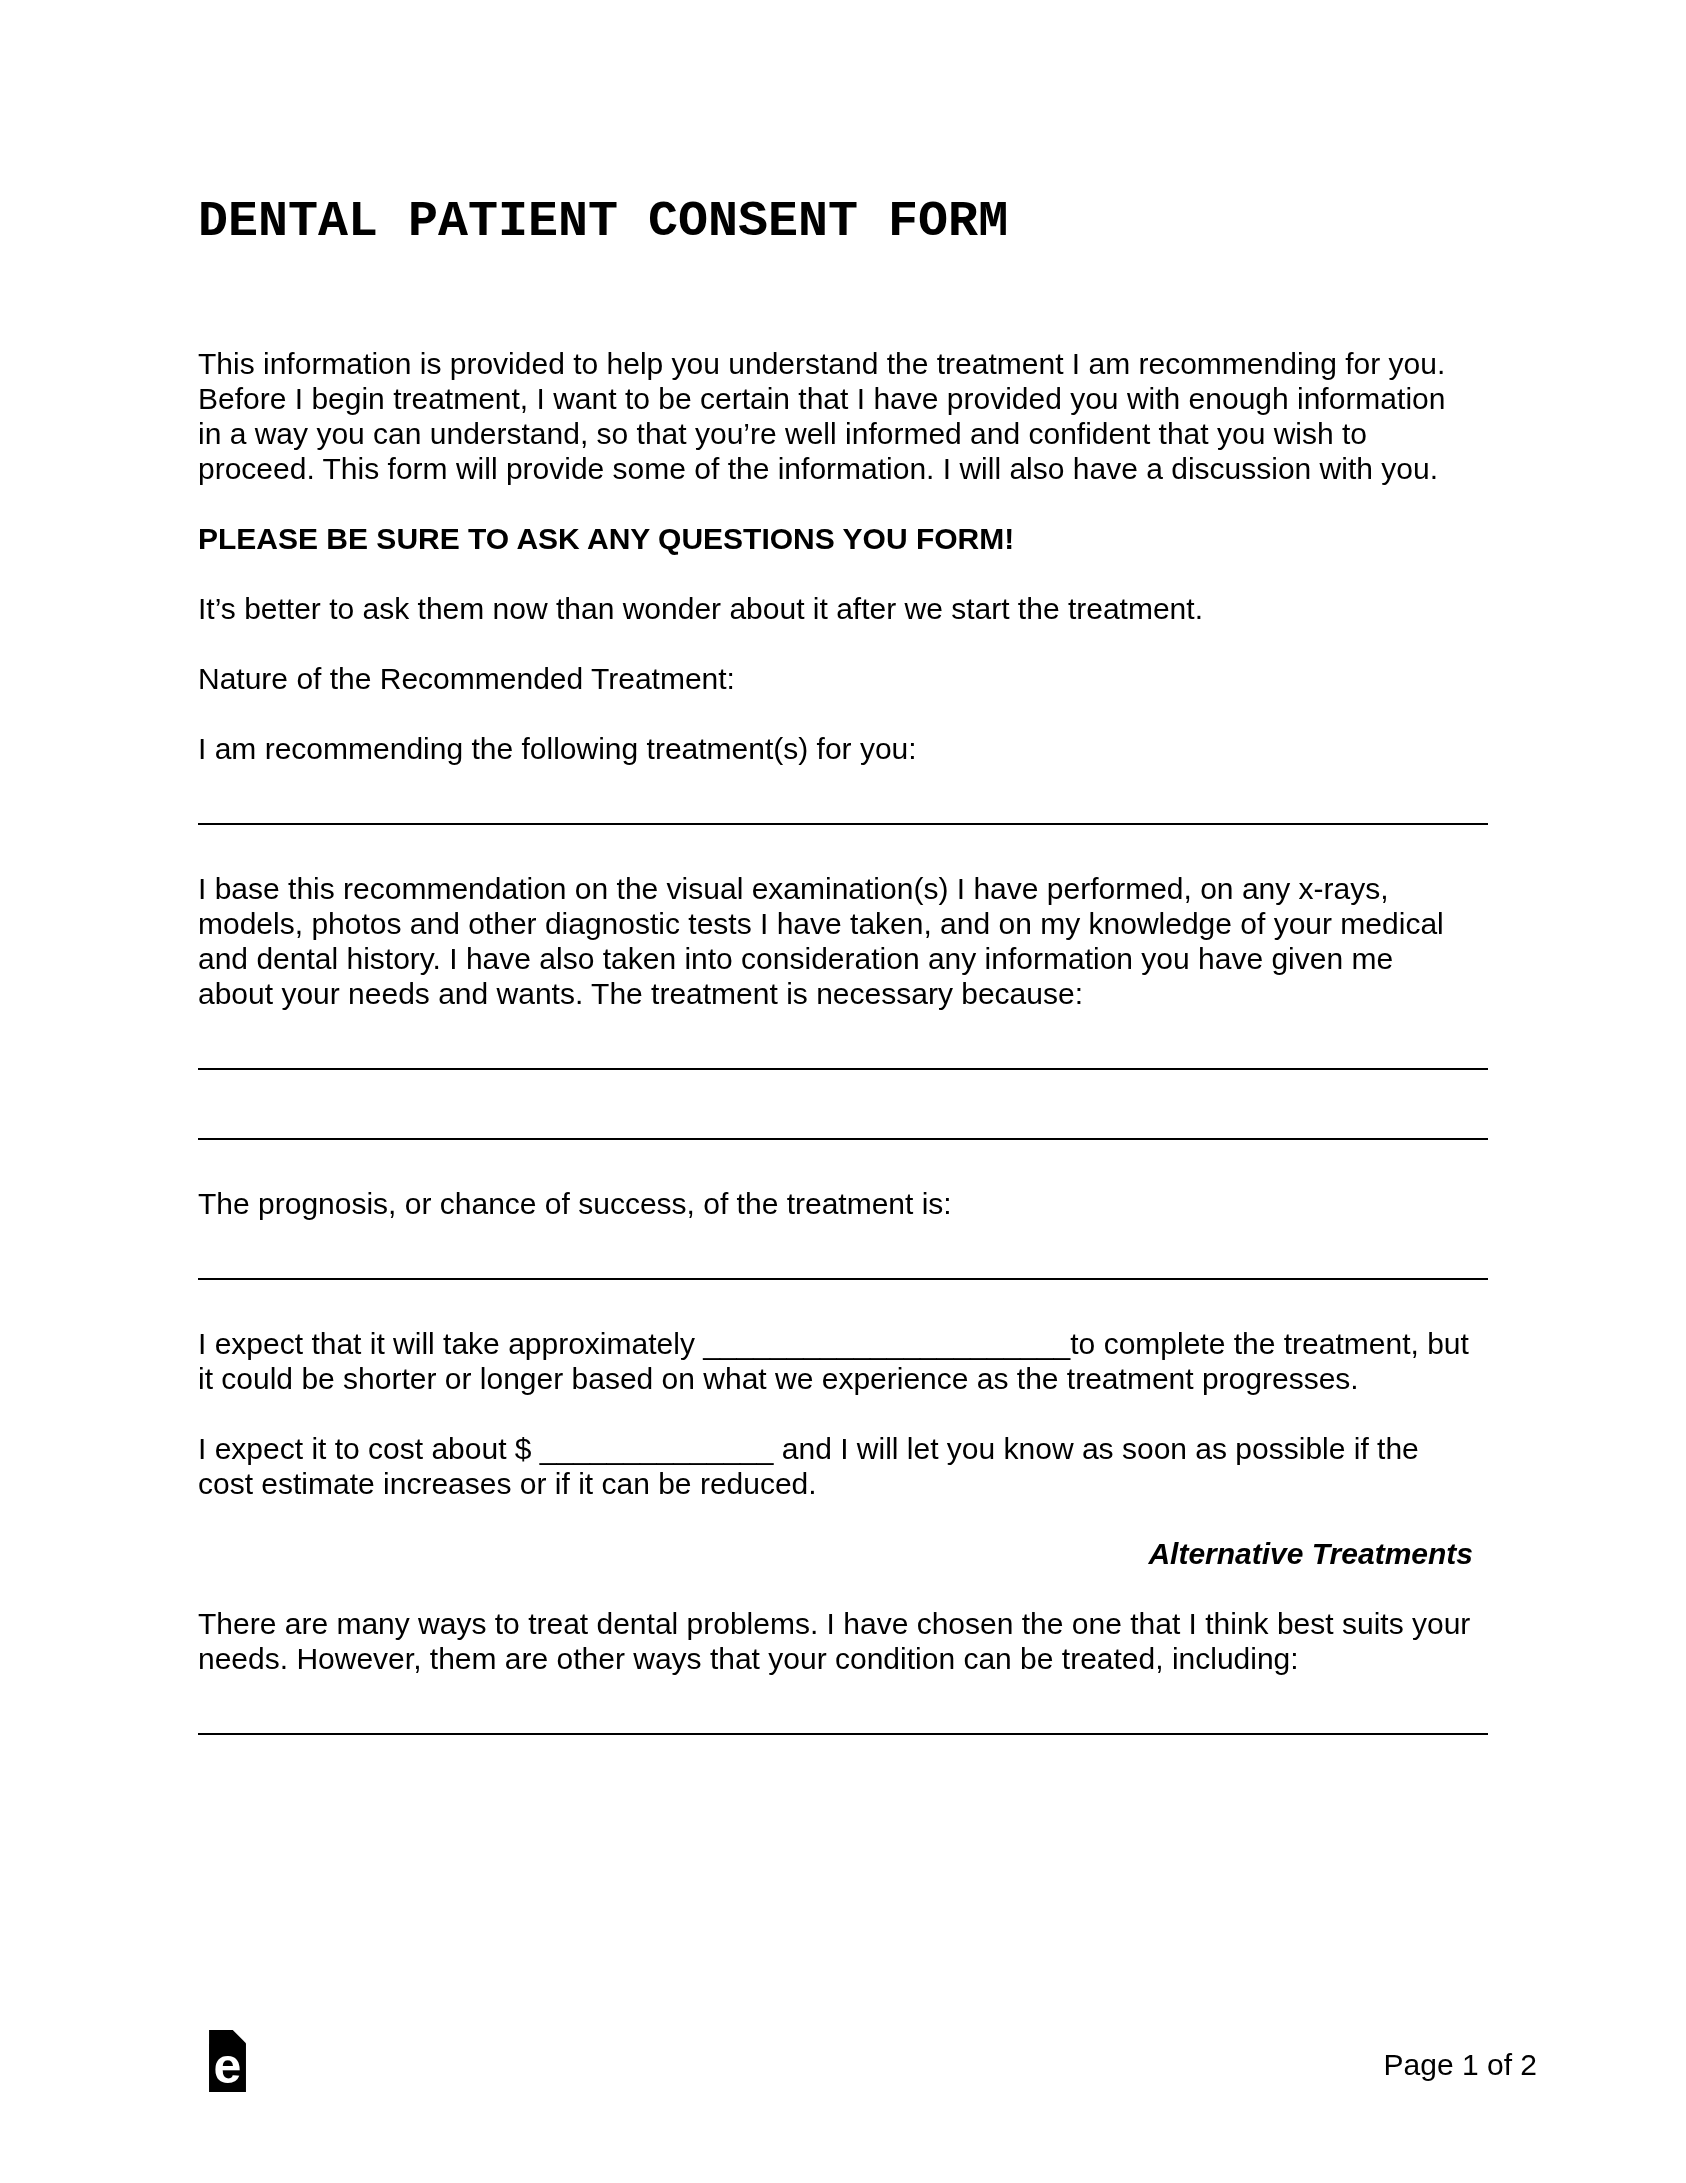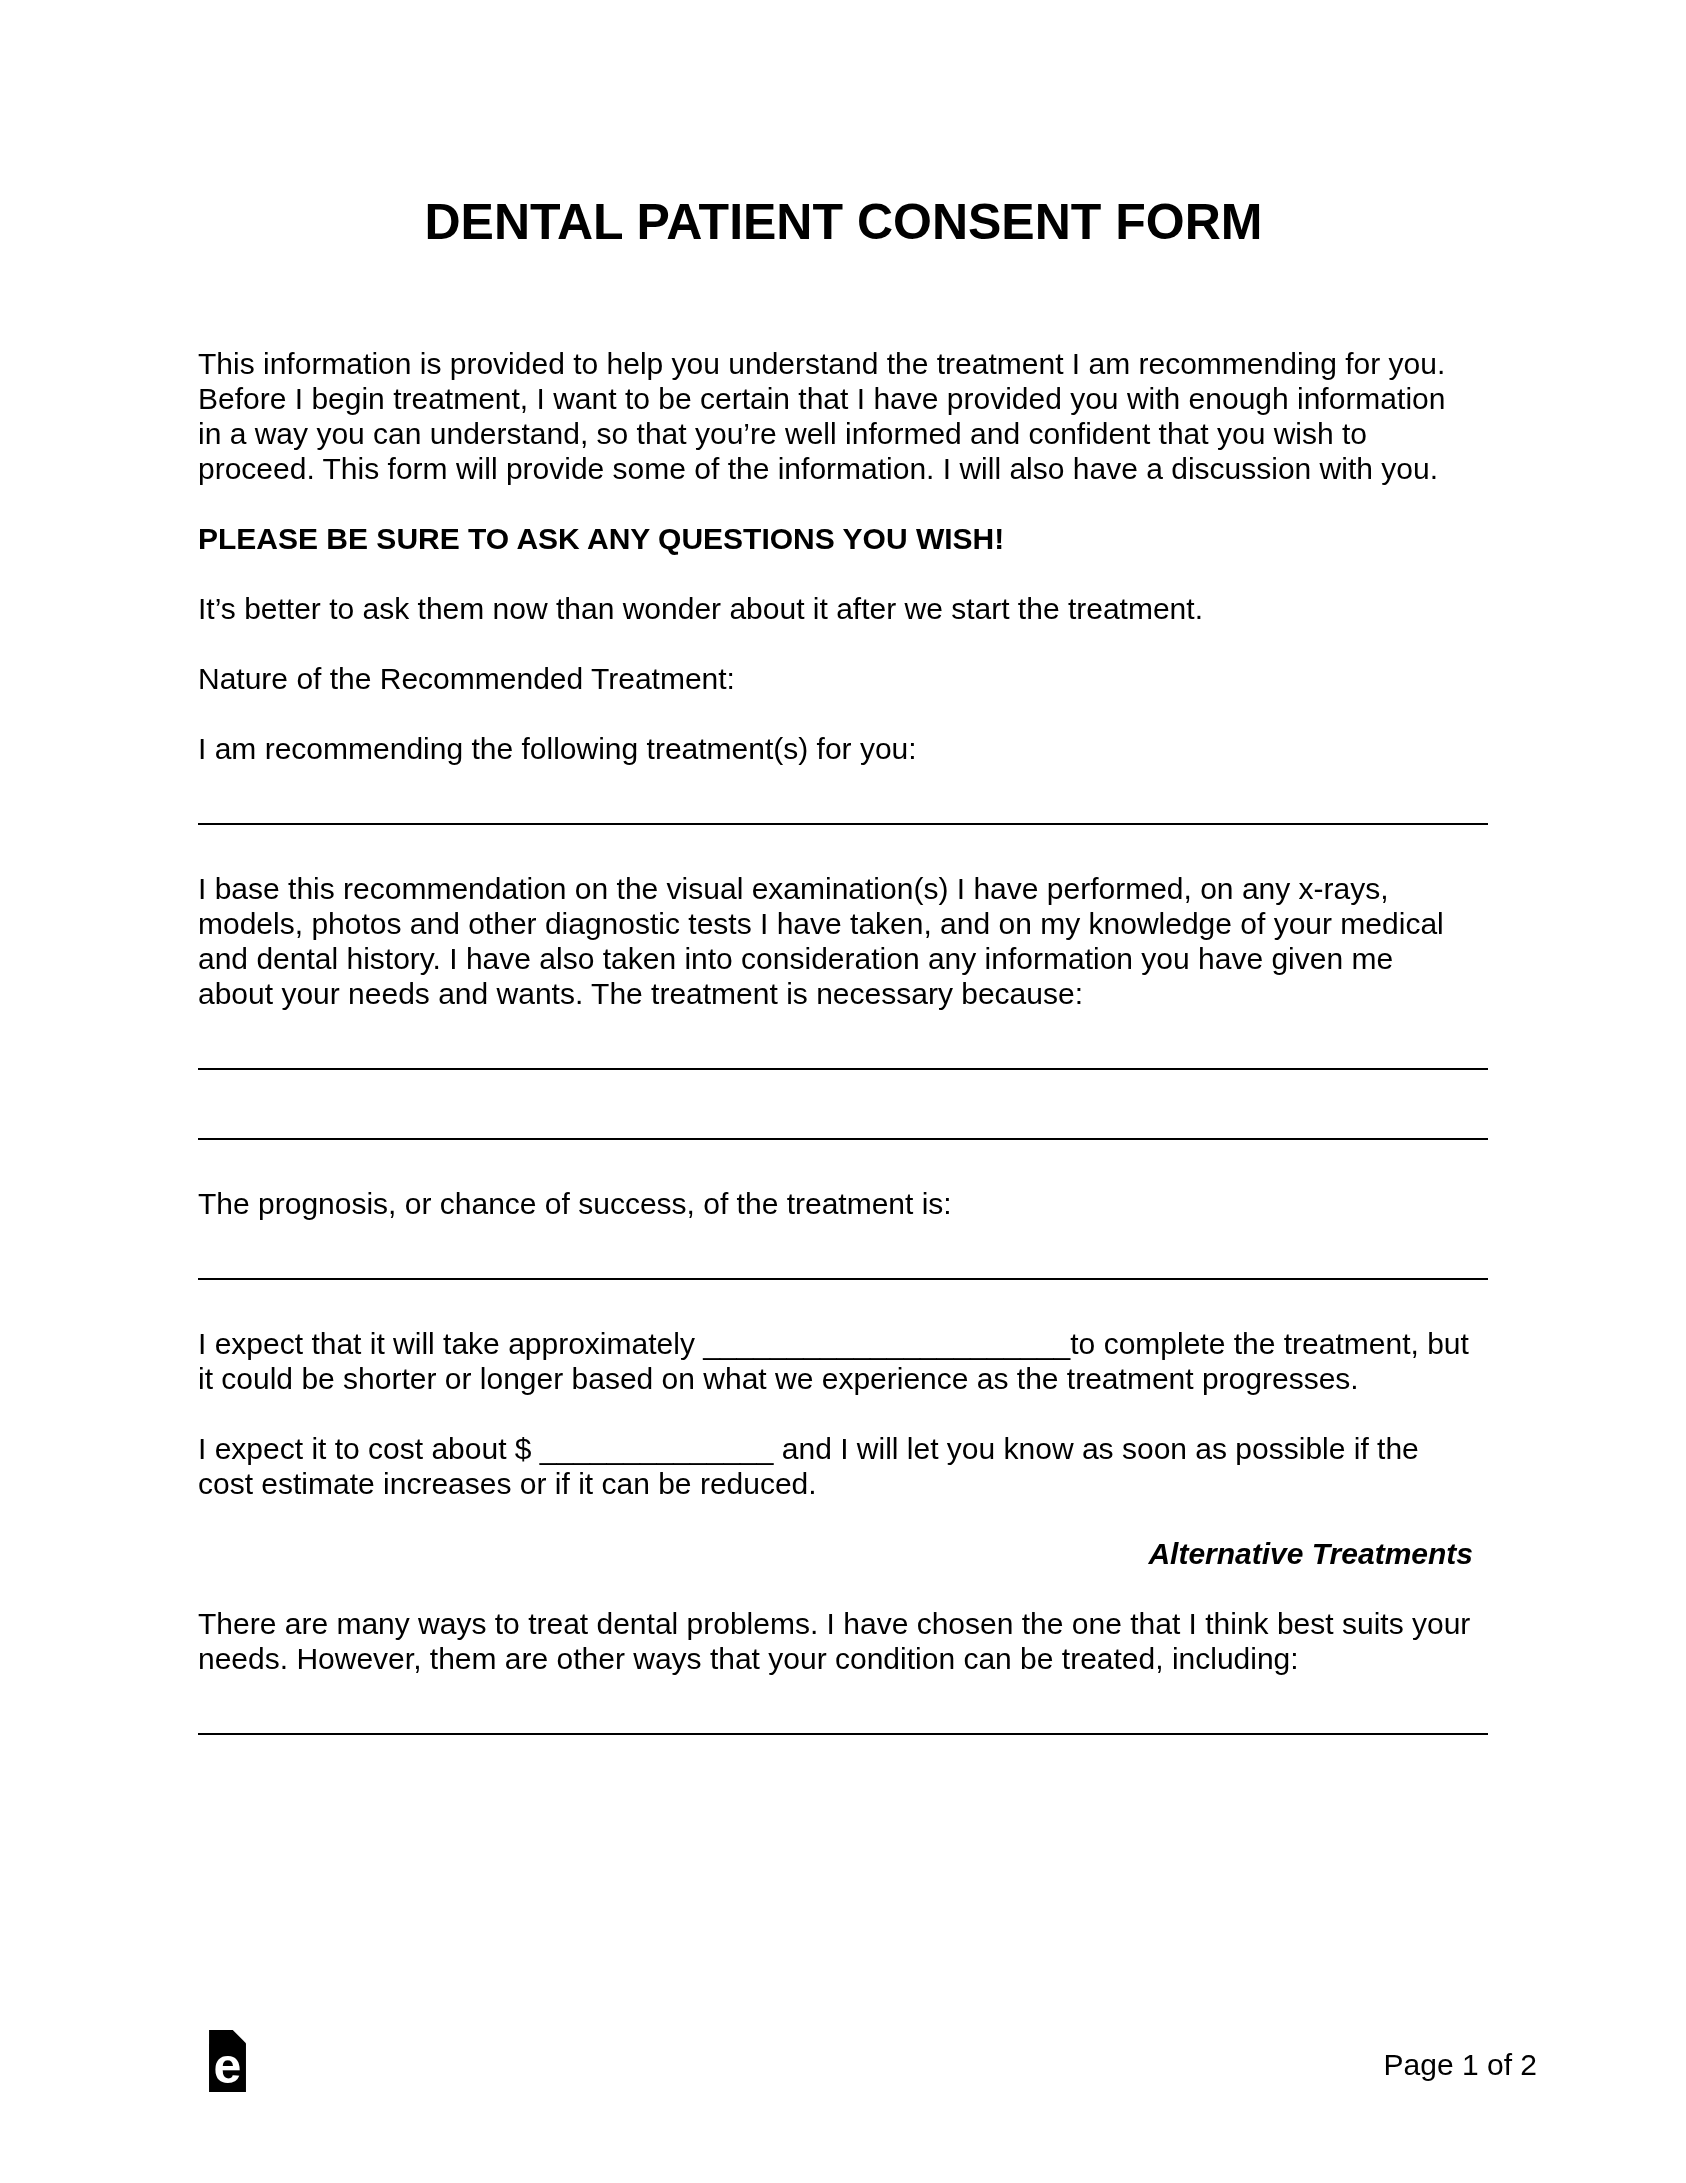--- a/index.html
+++ b/index.html
@@ -15,23 +15,23 @@
     box-sizing: border-box;
     padding: 192px 198px 0 198px;
     font-family: "Liberation Sans", sans-serif;
     color: #000000;
     overflow: hidden;
   }
   .doc-title {
     font-size: 50px;
     font-weight: 700;
     line-height: 60px;
-    text-align: center;
     margin: 0 0 94px 0;
     letter-spacing: 0;
+    font-family: Liberation Mono, monospace;
   }
   .para {
     font-size: 30px;
     line-height: 35px;
     margin: 0 16px 35px 0;
     word-spacing: normal;
   }
   .para.bold { font-weight: 700; }
   .para.bold-italic { font-weight: 700; font-style: italic; text-align: right; }
   .fill-line {
@@ -57,21 +57,21 @@
 </style>
 </head>
 <body>
 
 <div class="page">
 
   <h1 class="doc-title">DENTAL PATIENT CONSENT FORM</h1>
 
   <p class="para">This information is provided to help you understand the treatment I am recommending for you. Before I begin treatment, I want to be certain that I have provided you with enough information in a way you can understand, so that you’re well informed and confident that you wish to proceed. This form will provide some of the information. I will also have a discussion with you.</p>
 
-  <p class="para bold">PLEASE BE SURE TO ASK ANY QUESTIONS YOU WISH!</p>
+  <p class="para bold">PLEASE BE SURE TO ASK ANY QUESTIONS YOU FORM!</p>
 
   <p class="para">It’s better to ask them now than wonder about it after we start the treatment.</p>
 
   <p class="para">Nature of the Recommended Treatment:</p>
 
   <p class="para">I am recommending the following treatment(s) for you:</p>
 
   <div class="fill-line"></div>
 
   <p class="para">I base this recommendation on the visual examination(s) I have performed, on any x-rays, models, photos and other diagnostic tests I have taken, and on my knowledge of your medical and dental history. I have also taken into consideration any information you have given me about your needs and wants. The treatment is necessary because:</p>

